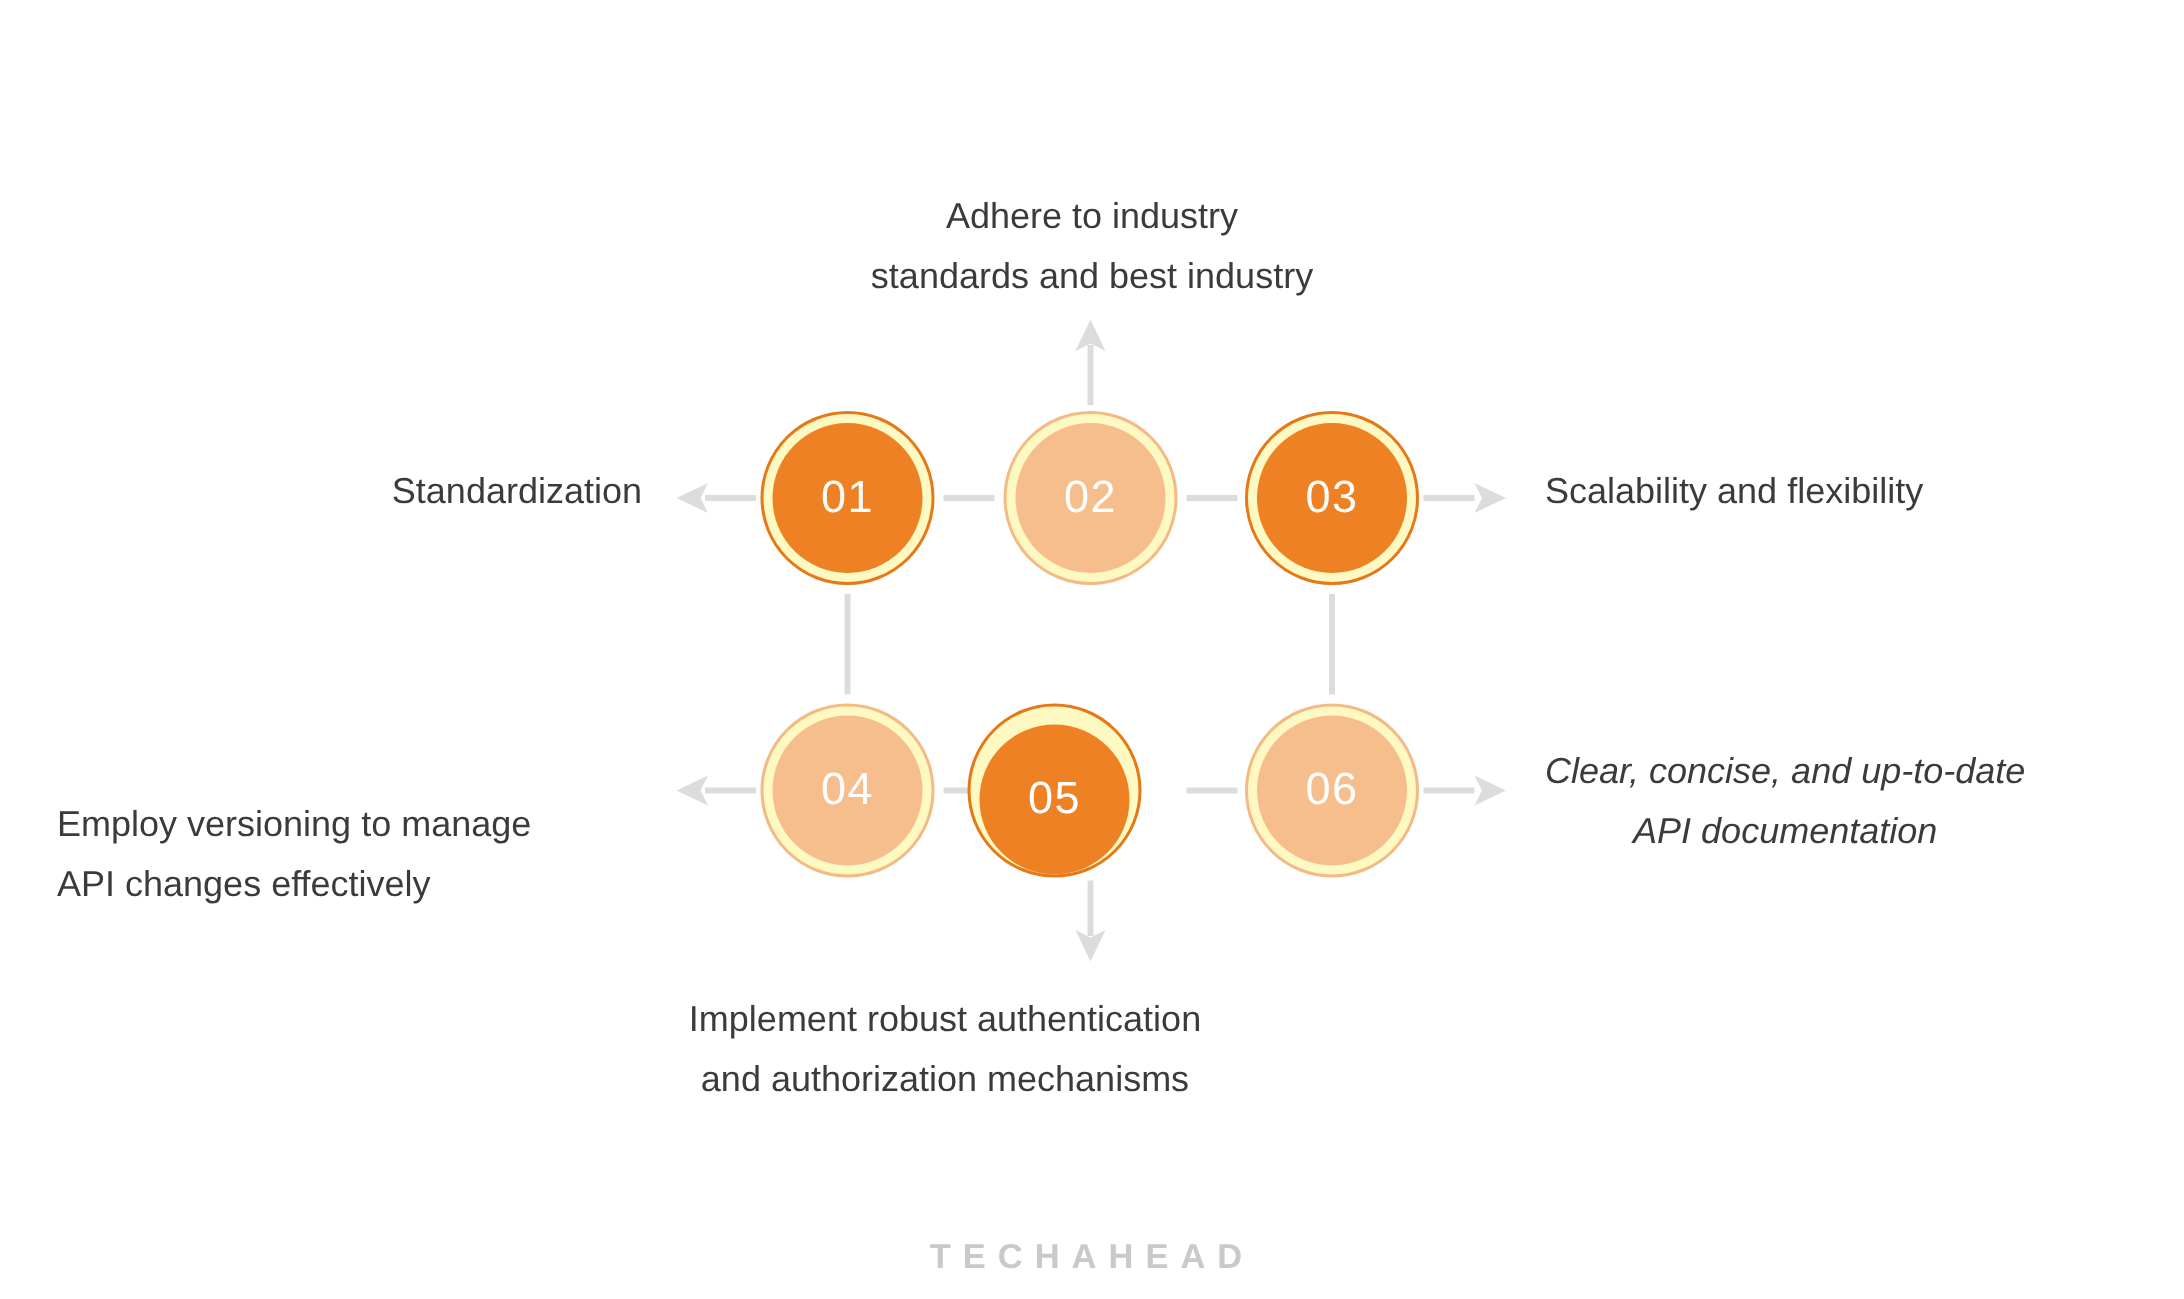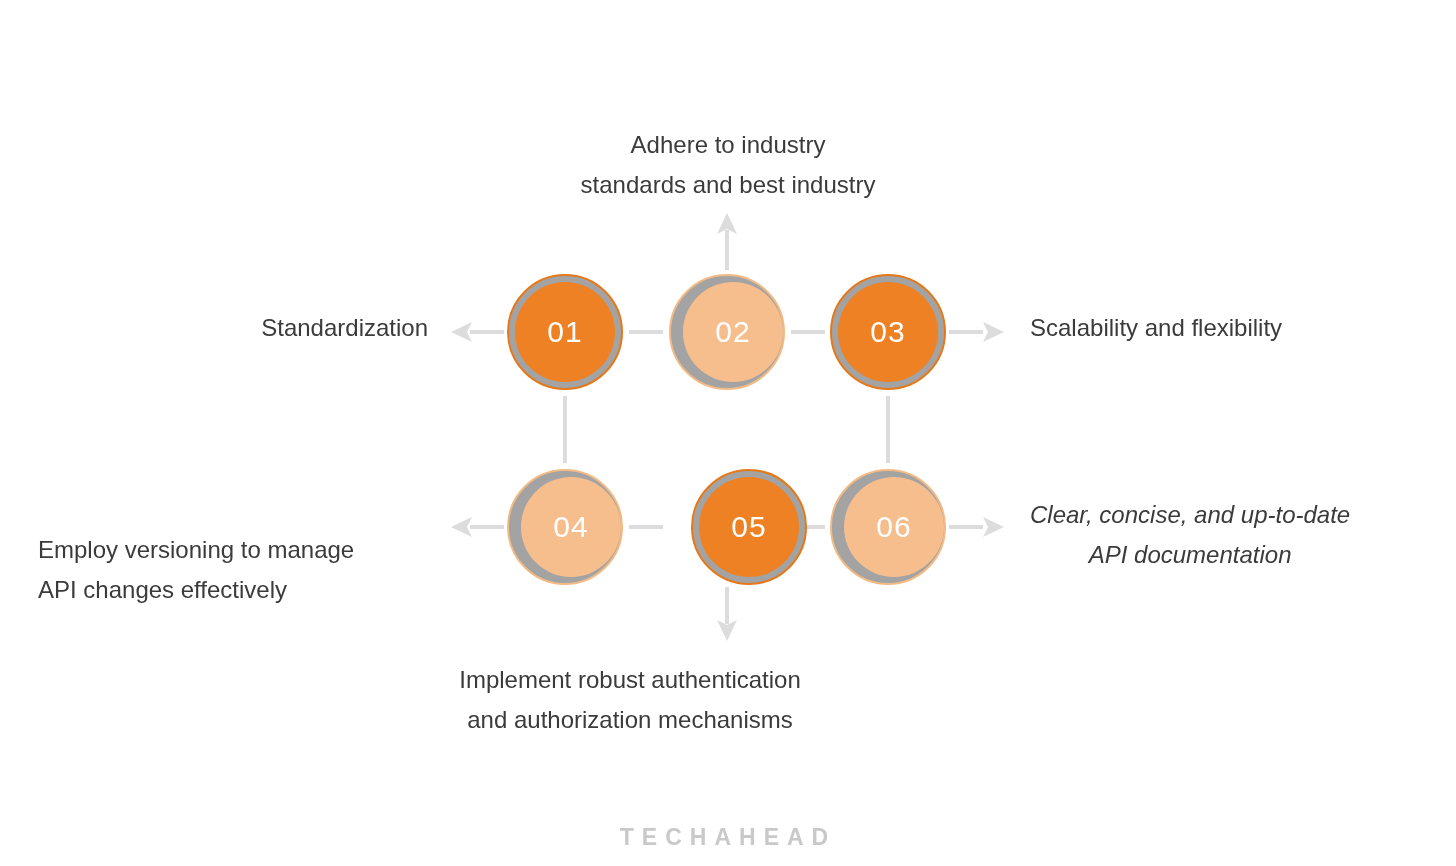--- a/index.html
+++ b/index.html
@@ -14,27 +14,27 @@
   *{margin:0;padding:0;box-sizing:border-box;}
   html,body{width:1456px;height:866px;background:#ffffff;overflow:hidden;
     font-family:"Liberation Sans", sans-serif;}
   .canvas{position:relative;width:1456px;height:866px;background:#ffffff;}
 
   svg.connectors{position:absolute;left:0;top:0;z-index:1;}
   svg.connectors line{stroke:var(--connector);stroke-width:4;}
   svg.connectors polygon{fill:var(--connector);}
 
   .node{position:absolute;width:116px;height:116px;border-radius:50%;
-    background:#a3a3a3;display:flex;align-items:center;justify-content:center;
+    background:#fef9c3;display:flex;align-items:center;justify-content:center;
     z-index:2;}
   .node .core{width:100px;height:100px;border-radius:50%;
     display:flex;align-items:center;justify-content:center;}
   .node.dark{border:2px solid var(--ring-dark);}
   .node.dark .core{background:var(--accent-dark);}
-  .node.light{border:2px solid var(--ring-light);justify-content:flex-end;}
+  .node.light{border:2px solid var(--ring-light);}
   .node.light .core{background:var(--accent-light);}
   .node .num{color:#ffffff;font-size:30px;font-weight:300;letter-spacing:1px;}
 
   .label{position:absolute;color:var(--text);font-size:24px;line-height:40px;
     z-index:3;white-space:nowrap;}
   .label-top{left:0;width:1456px;text-align:center;top:125px;}
   .label-left1{right:1028px;top:308px;text-align:right;}
   .label-right1{left:1030px;top:308px;text-align:left;}
   .label-left2{left:38px;top:506px;text-align:left;margin-top:24px;}
   .label-right2{left:1030px;top:495px;text-align:center;font-style:italic;}
@@ -104,21 +104,21 @@
   <div class="node dark" style="left:830px;top:274px;">
     <div class="core">
       <span class="num">03</span>
     </div>
   </div>
   <div class="node light" style="left:507px;top:469px;">
     <div class="core">
       <span class="num">04</span>
     </div>
   </div>
-  <div class="node dark" style="left:691px;top:469px;">
+  <div class="node dark" style="left:645px;top:469px;align-items:flex-end;">
     <div class="core">
       <span class="num">05</span>
     </div>
   </div>
   <div class="node light" style="left:830px;top:469px;">
     <div class="core">
       <span class="num">06</span>
     </div>
   </div>
 

